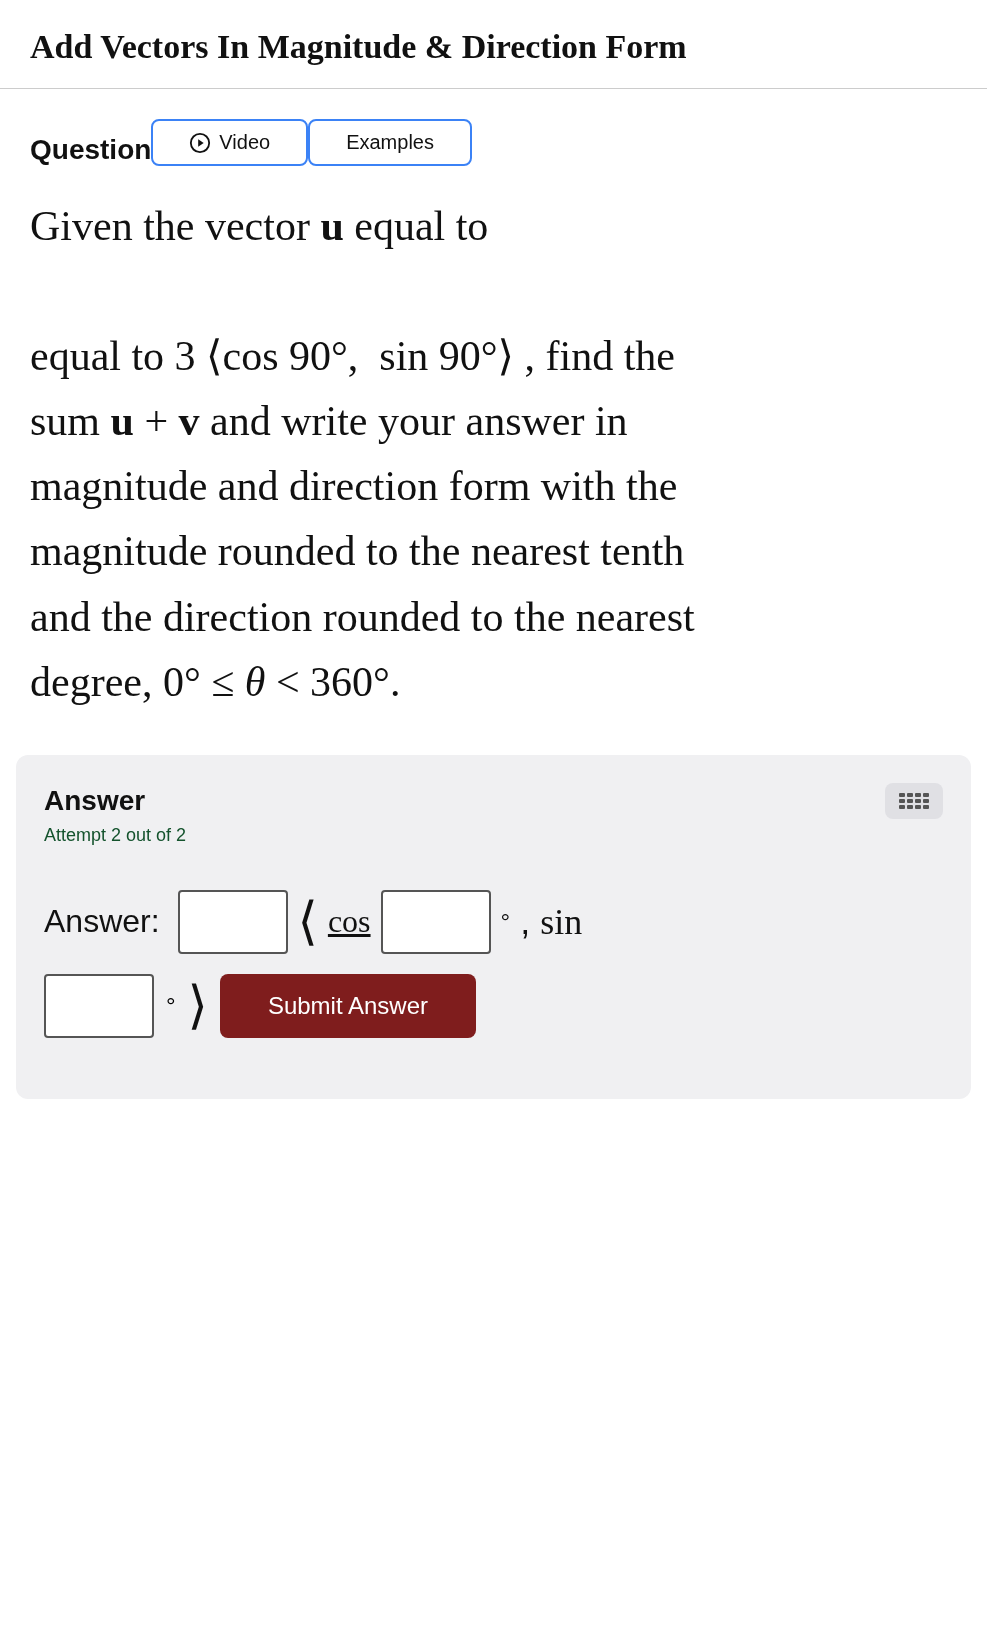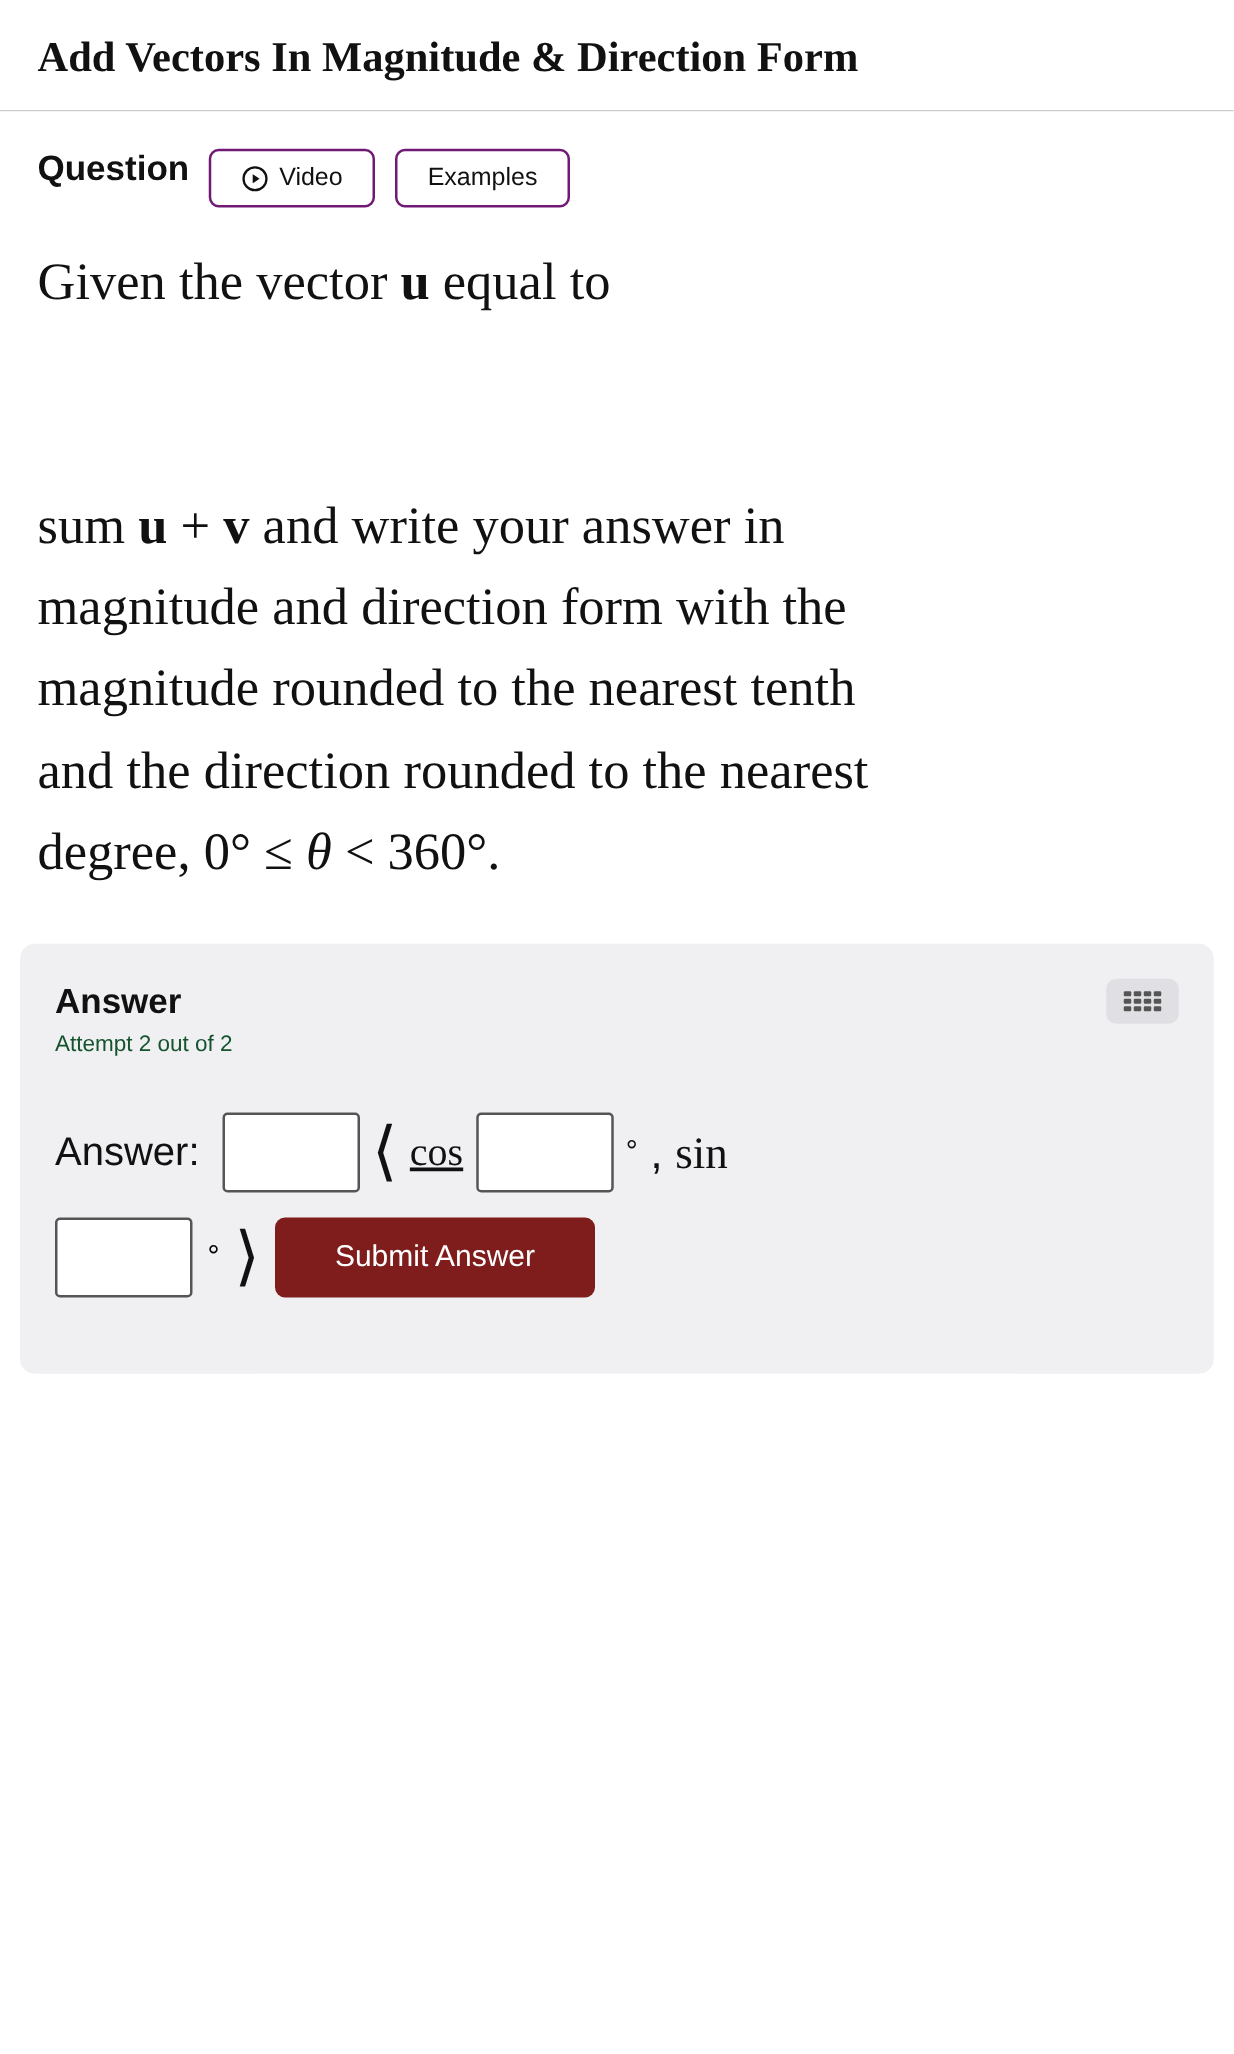--- a/index.html
+++ b/index.html
@@ -22,38 +22,37 @@
       color: #111111;
       font-family: Georgia, serif;
     }
 
     .question-section {
       padding: 30px 30px 0 30px;
     }
 
     .question-header {
       display: flex;
-      align-items: flex-start;
-      gap: 16px;
+      align-items: flex-end;
       margin-bottom: 28px;
     }
 
     .question-label {
       font-size: 28px;
       font-weight: 700;
       color: #111111;
       font-family: Arial, sans-serif;
     }
 
     .btn-outline {
       display: flex;
       align-items: center;
       gap: 8px;
-      padding: 10px 24px;
-      border: 2px solid #701a75;
+      padding: 10px 36px;
+      border: 2px solid #3b82f6;
       border-radius: 8px;
       background: #ffffff;
       font-size: 20px;
       cursor: pointer;
       font-family: Arial, sans-serif;
       color: #111111;
     }
 
     .btn-outline .play-icon {
       width: 22px;
@@ -228,21 +227,21 @@
       <span>Video</span>
     </button>
     <button class="btn-outline">
       <span>Examples</span>
     </button>
   </div>
 
   <div class="question-text">
     <span>Given the vector <span class="bold">u</span> equal to</span><br>
     <br>
-    <br>
+    <span>equal to 3 ⟨cos 90°, &nbsp;sin 90°⟩ , find the</span><br>
     <span>sum <span class="bold">u</span> + <span class="bold">v</span> and write your answer in</span><br>
     <span>magnitude and direction form with the</span><br>
     <span>magnitude rounded to the nearest tenth</span><br>
     <span>and the direction rounded to the nearest</span><br>
     <span>degree, 0° ≤ <span class="italic">θ</span> &lt; 360°.</span>
   </div>
 </div>
 
 <div class="answer-section">
   <div class="answer-header">

